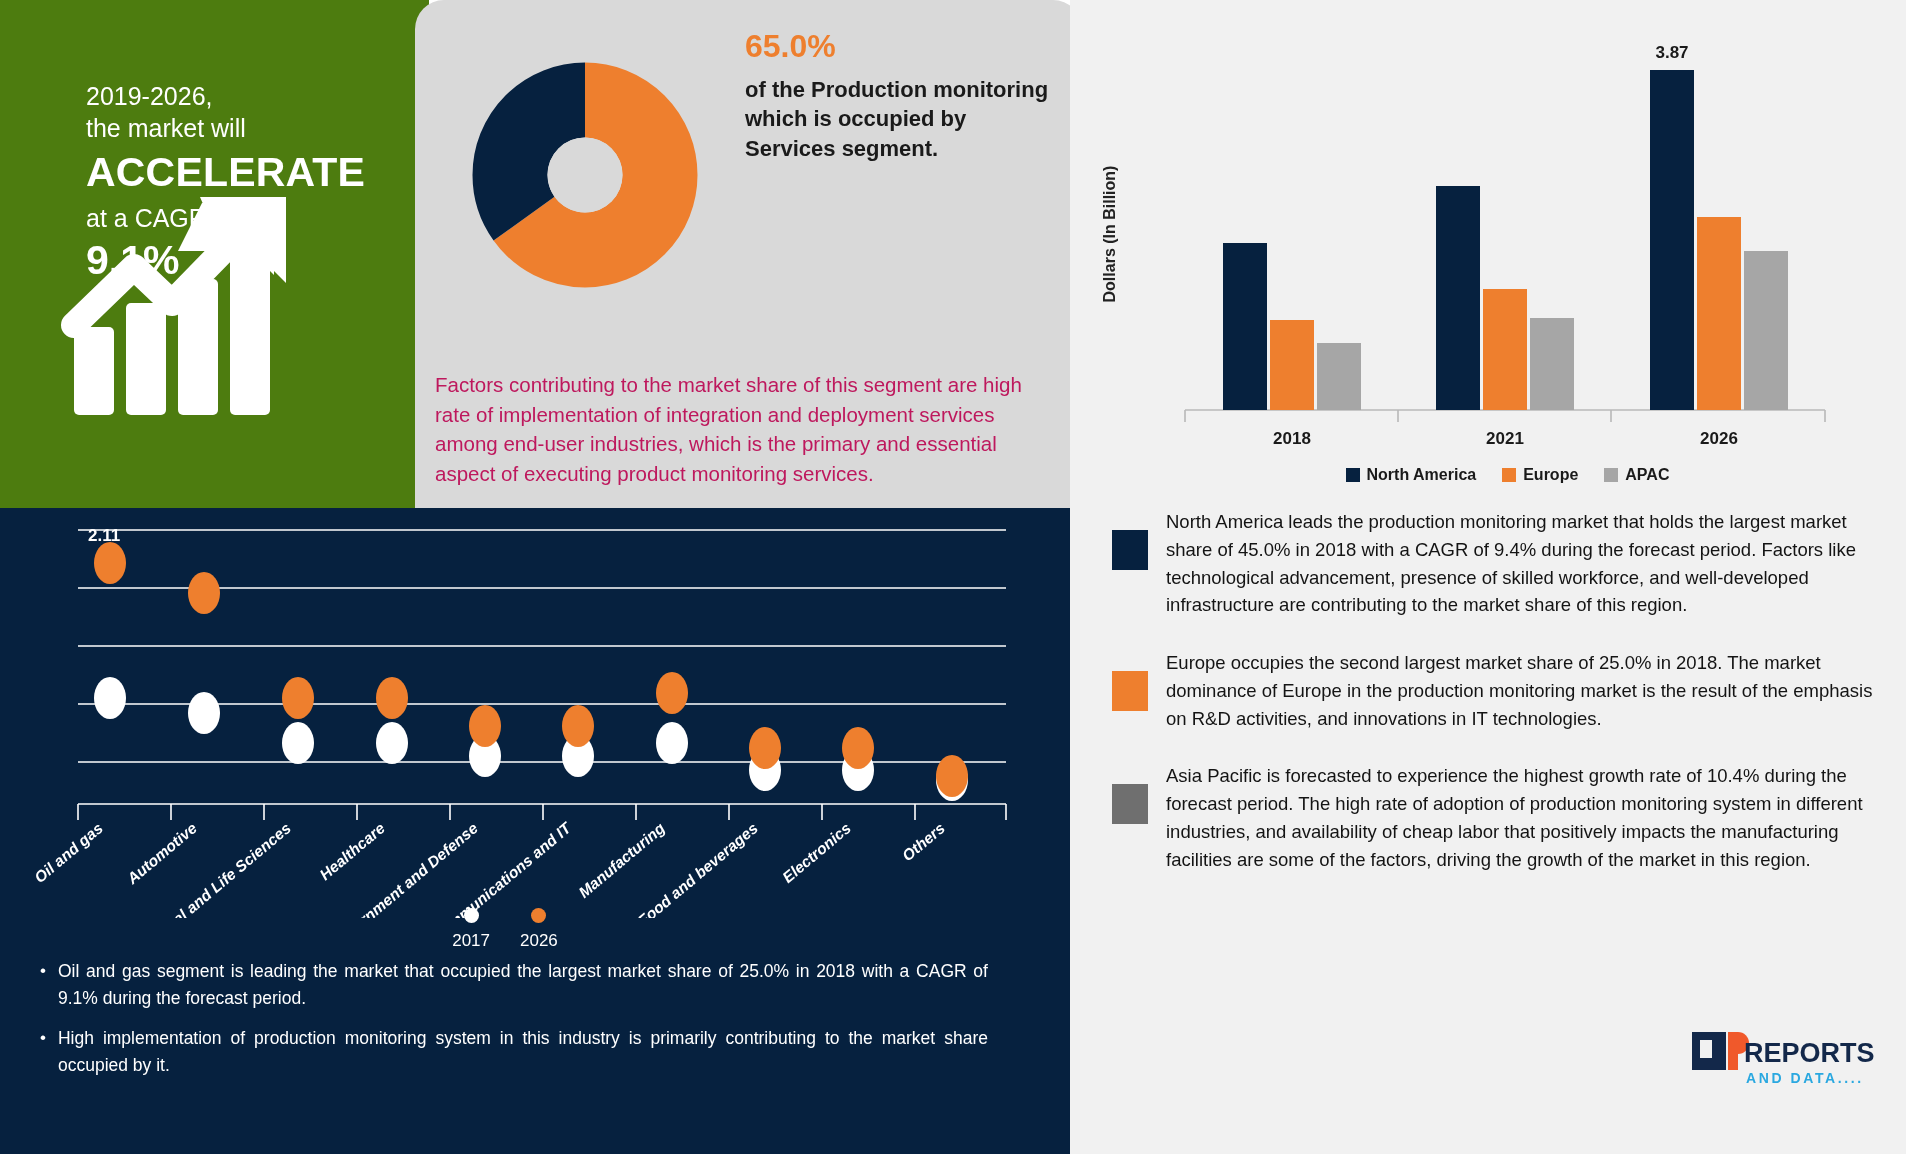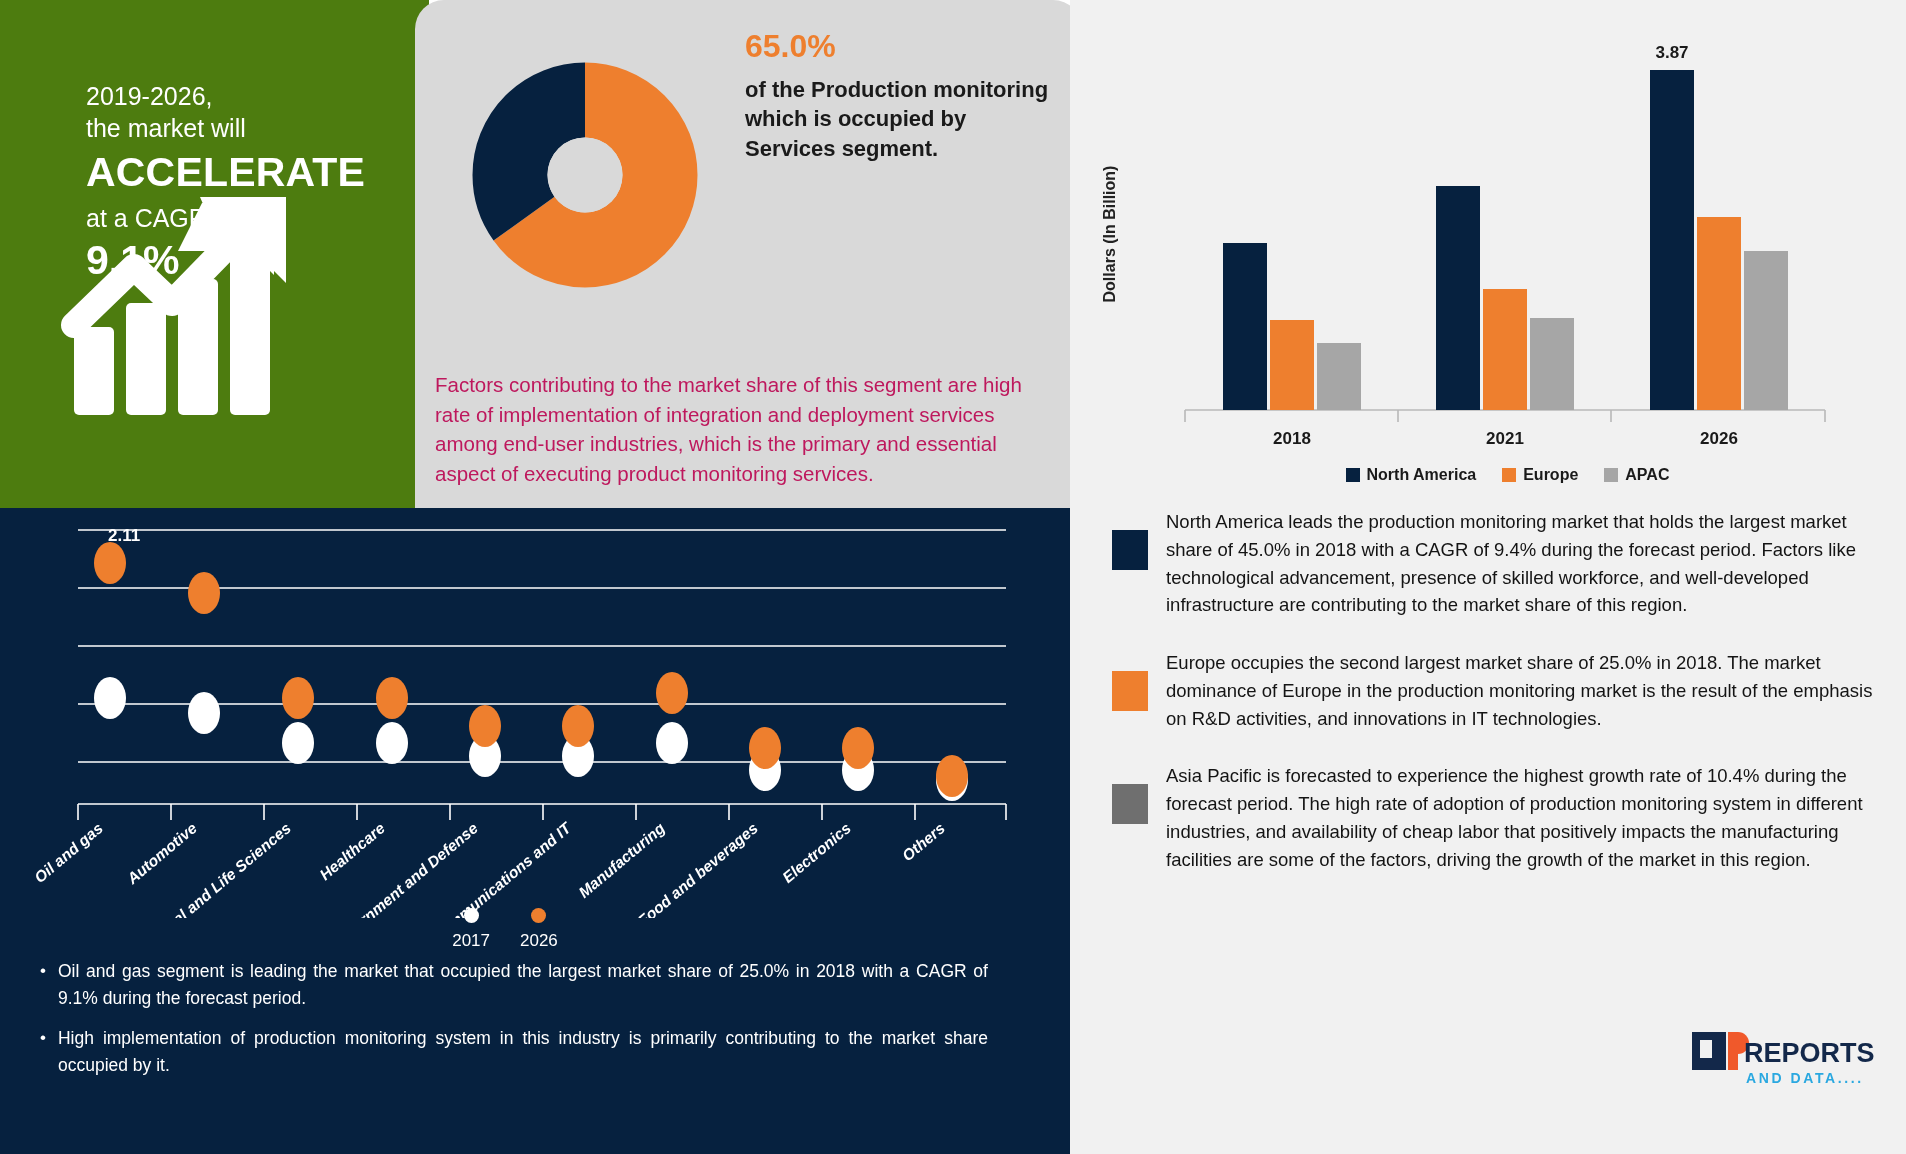--- a/index.html
+++ b/index.html
@@ -39,21 +39,21 @@
     font-size: 20.5px; color: #be185d; line-height: 1.45; margin-top: 30px;
   }
 
   
   .q-dots {
     position: absolute; left: 0; top: 508px; width: 1070px; height: 646px;
     background: #06213f; color: #fff;
   }
   .dot-chart { position: absolute; left: 0; top: 0; width: 1070px; height: 410px; }
   .dot-value-label {
-    position: absolute; left: 88px; top: 18px; font-size: 17px; font-weight: 700; color: #fff; margin-left: 20px;
+    position: absolute; left: 88px; top: 18px; font-size: 17px; font-weight: 700; color: #fff;
   }
   .dot-legend {
     position: absolute; left: 0; top: 400px; width: 1010px;
     display: flex; justify-content: center; align-items: center; gap: 30px;
     font-size: 17px; font-weight: 500;
   }
   .dot-legend .li { display: flex; align-items: center; gap: 8px; flex-direction: column; }
   .lg-dot { width: 15px; height: 15px; border-radius: 50%; display: inline-block; }
   .bullets { position: absolute; left: 40px; top: 450px; width: 970px; }
   .bullet { display: flex; gap: 12px; margin-bottom: 14px; }

